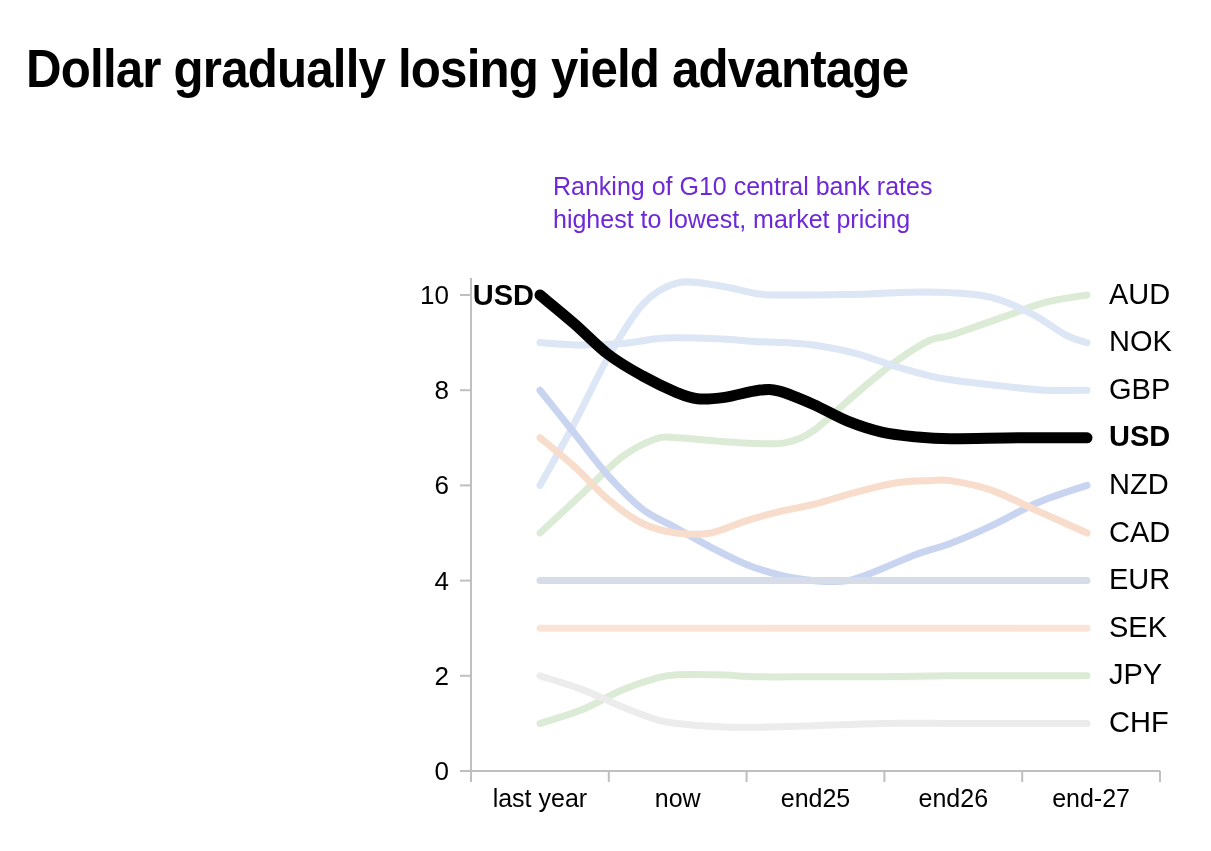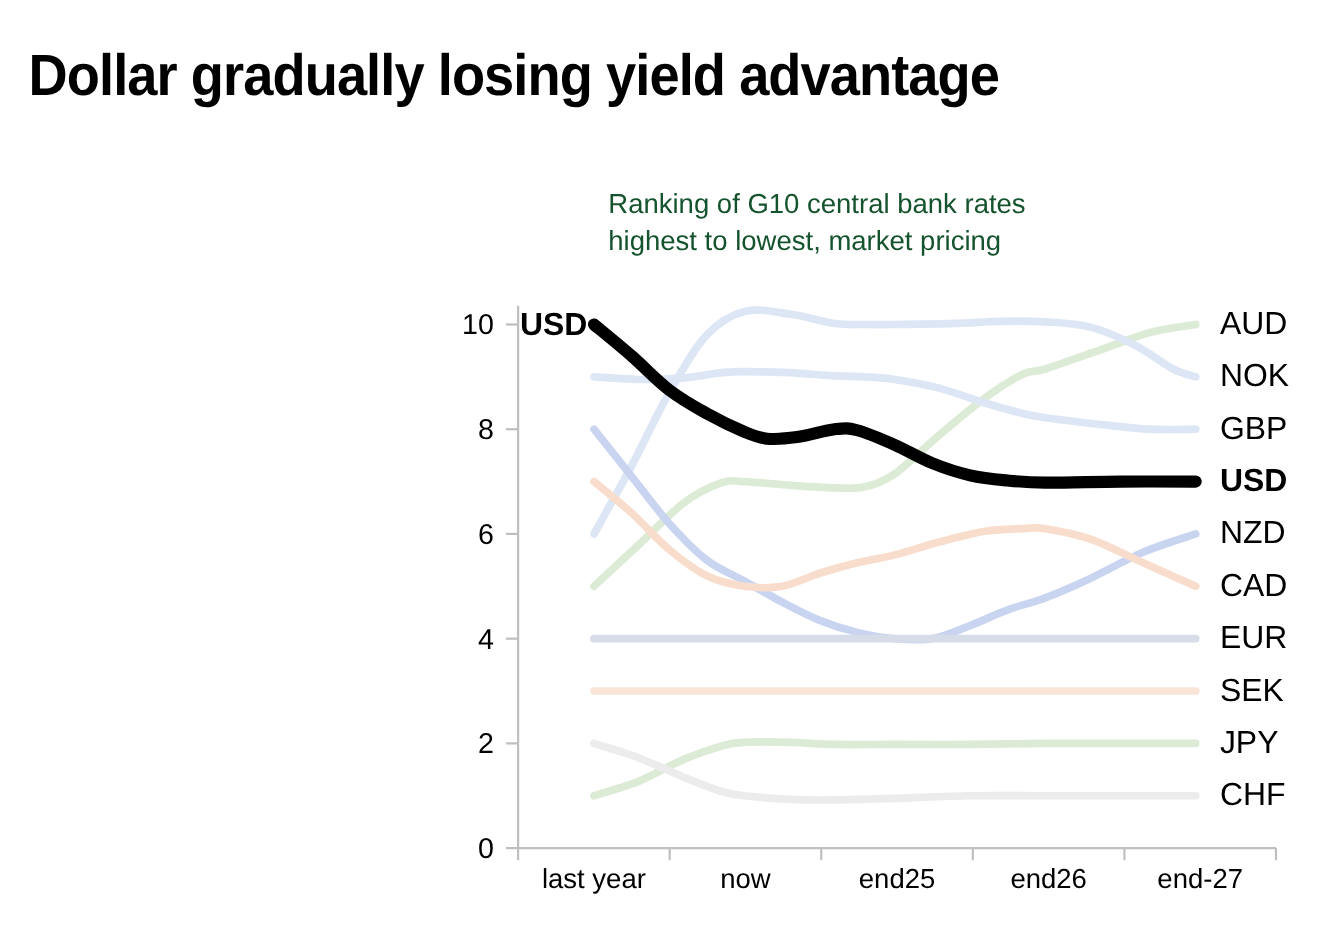--- a/index.html
+++ b/index.html
@@ -31,21 +31,21 @@
     white-space: nowrap;
     transform: scaleX(0.93);
     transform-origin: left top;
   }
   #subtitle {
     position: absolute;
     left: 553px;
     top: 170px;
     font-size: 25px;
     line-height: 33px;
-    color: #14532d;
+    color: #6d28d9;
     white-space: pre-line;
   }
   #chart-wrap {
     position: absolute;
     left: 0;
     top: 0;
     width: 1211px;
     height: 851px;
   }
   svg#chart {

